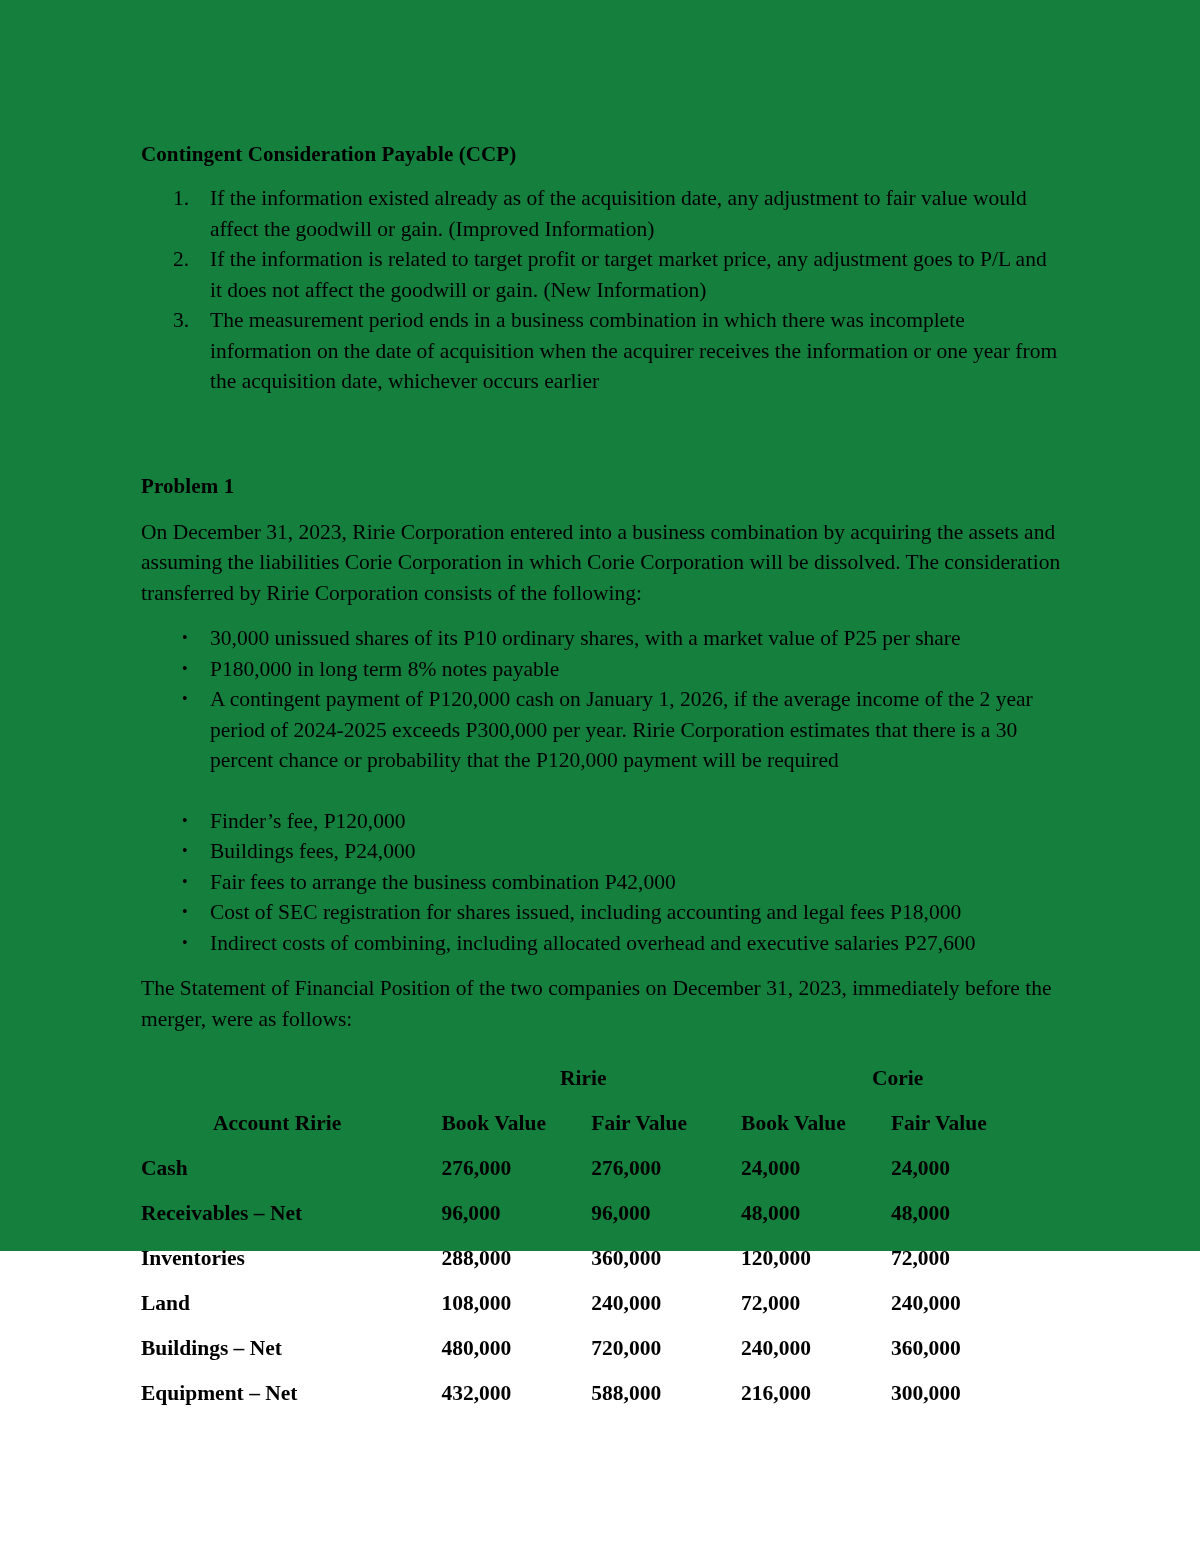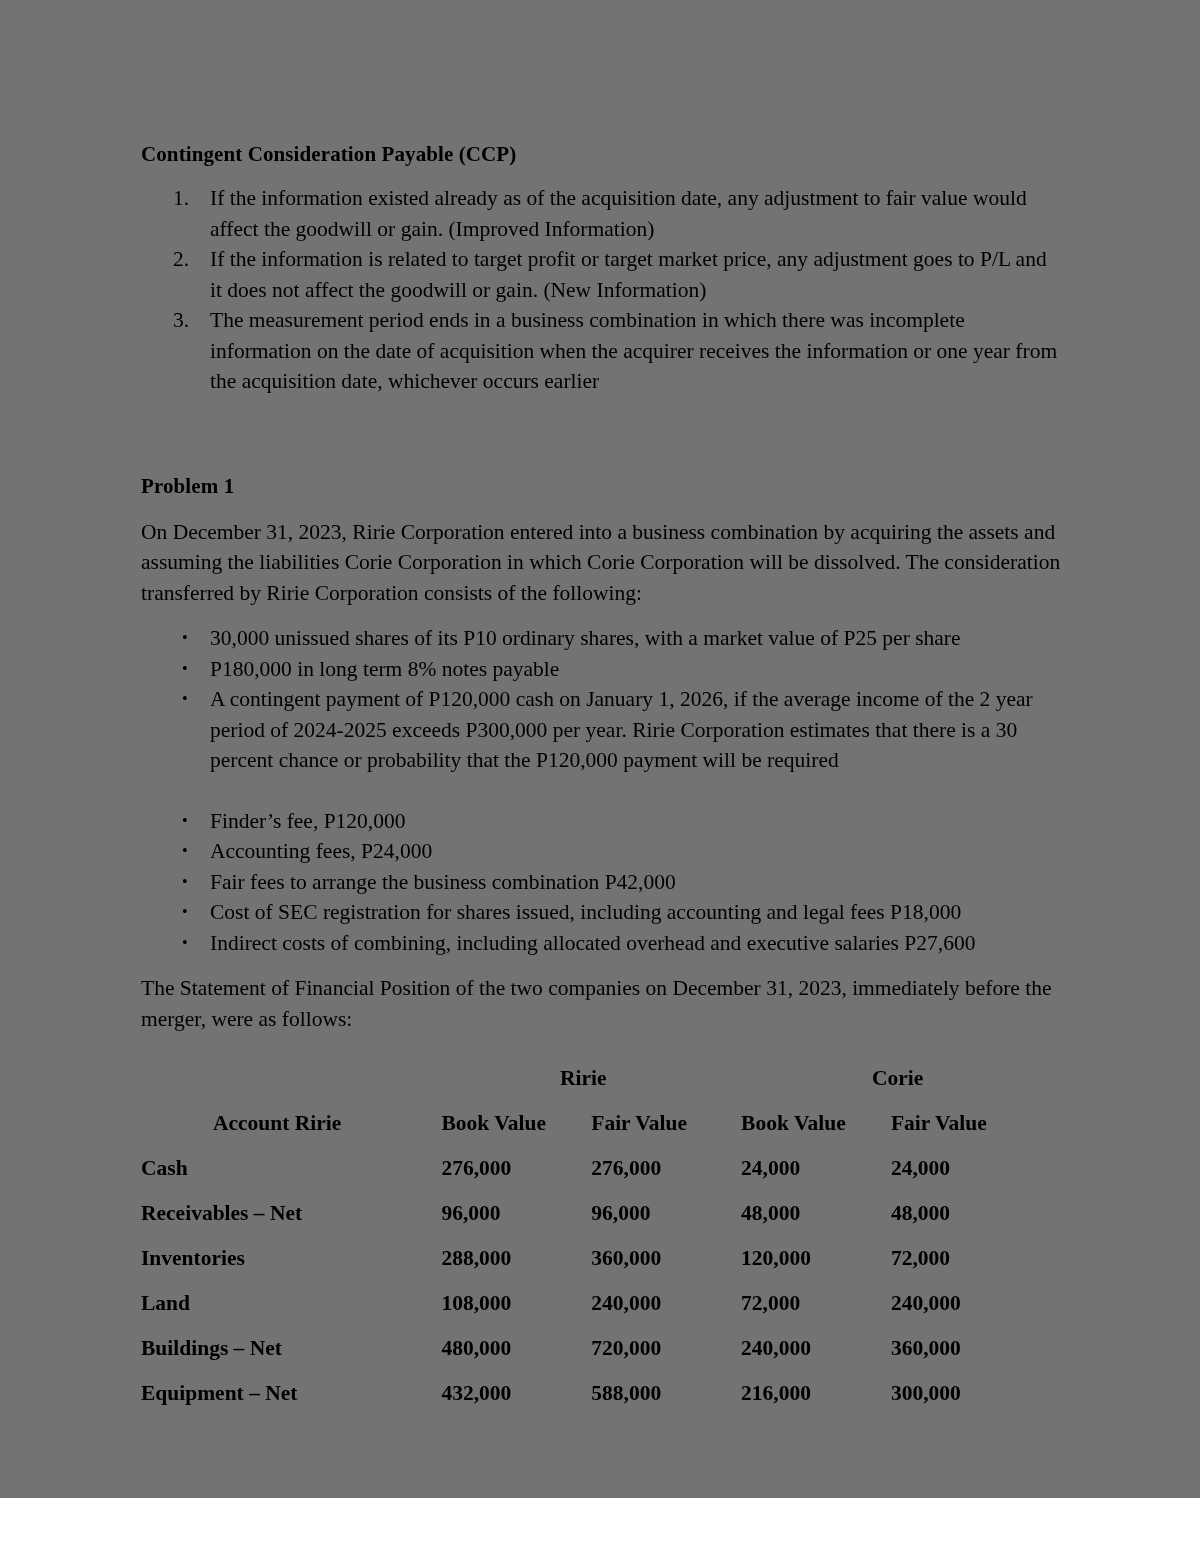--- a/index.html
+++ b/index.html
@@ -14,22 +14,22 @@
     font-family: "Liberation Serif", "DejaVu Serif", serif;
     color: #000000;
     overflow: hidden;
   }
 
   .page {
     position: absolute;
     left: 0;
     top: 0;
     width: 1200px;
-    height: 1498px;
-    background: #737373;
+    height: 1251px;
+    background: #15803d;
   }
 
   .content {
     position: absolute;
     left: 141px;
     top: 139px;
     width: 921px;
   }
 
   
@@ -203,21 +203,21 @@
 
     <div class="sp-list-gap"></div>
 
     <ul class="bul-list">
       <li class="bul-item">
         <span class="bul-marker">•</span>
         <span>Finder’s fee, P120,000</span>
       </li>
       <li class="bul-item">
         <span class="bul-marker">•</span>
-        <span>Accounting fees, P24,000</span>
+        <span>Buildings fees, P24,000</span>
       </li>
       <li class="bul-item">
         <span class="bul-marker">•</span>
         <span>Fair fees to arrange the business combination P42,000</span>
       </li>
       <li class="bul-item">
         <span class="bul-marker">•</span>
         <span>Cost of SEC registration for shares issued, including accounting and legal fees P18,000</span>
       </li>
       <li class="bul-item">

